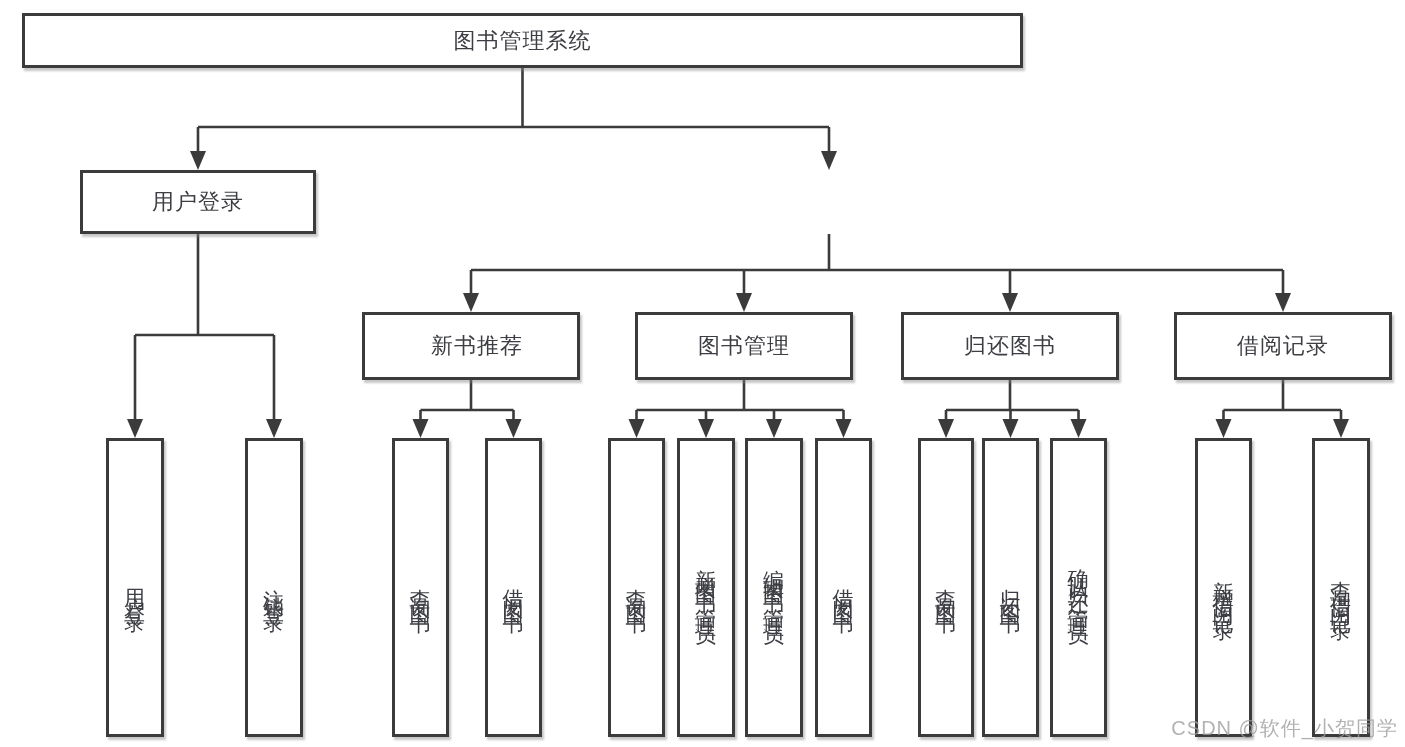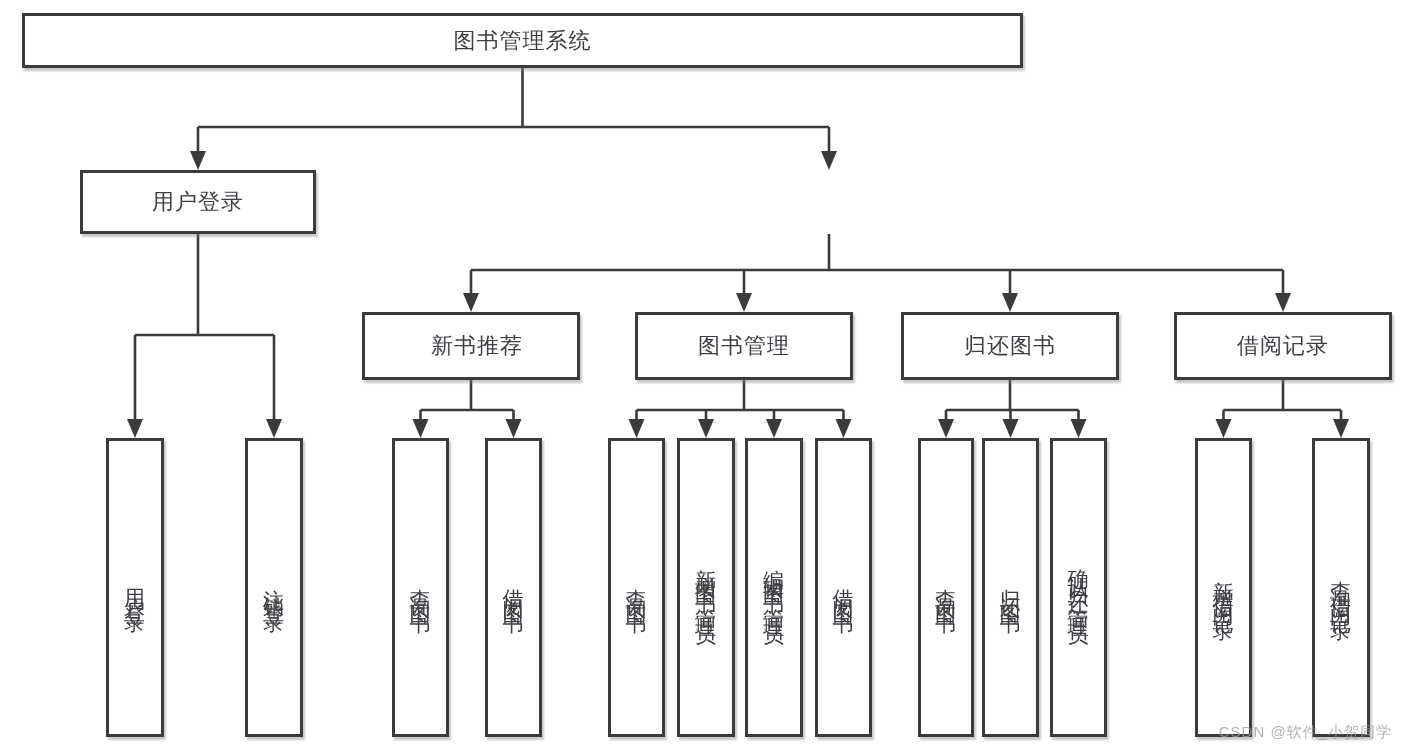--- a/index.html
+++ b/index.html
@@ -42,23 +42,23 @@
   }
   .v-label {
     writing-mode: vertical-rl;
     font-size: 21px;
     letter-spacing: 8px;
     line-height: 1;
     white-space: nowrap;
   }
   .watermark {
     position: absolute;
-    right: 13px;
+    right: 7px;
     bottom: 5px;
-    font-size: 15px;
+    font-size: 20px;
     color: rgba(158,158,158,0.8);
     letter-spacing: 1px;
     white-space: nowrap;
   }
 </style>
 </head>
 <body>
 
 <div class="canvas">
 

